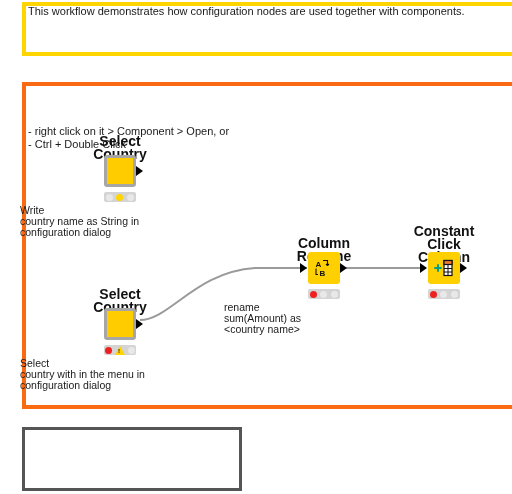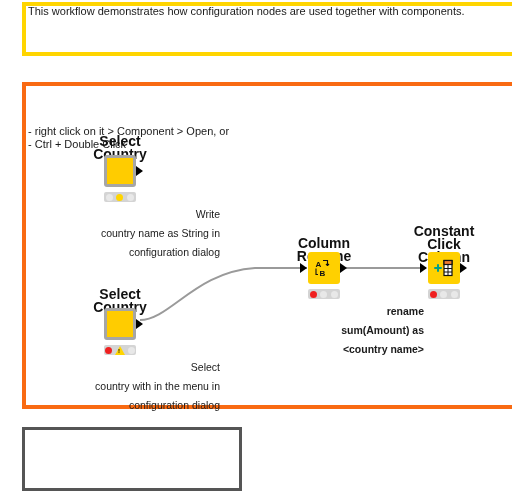--- a/index.html
+++ b/index.html
@@ -117,23 +117,23 @@
     font-weight:bold;
     color:#000;
     line-height:6px;
   }
 
   .node-desc{
     position:absolute;
     left:50%;
     transform:translateX(-50%);
     font-size:10.5px;
-    line-height:19px;
+    line-height:11px;
     color:#1a1a1a;
-    text-align:right;
+    text-align:left;
     white-space:pre-line;
     width:200px;
   }
 
   
   .wires{position:absolute;left:0;top:0;width:512px;height:494px;pointer-events:none;}
 </style>
 </head>
 <body>
 
@@ -198,21 +198,21 @@
         </svg>
       </div>
       <div class="port port-in"></div>
       <div class="port port-out"></div>
     </div>
     <div class="status" style="top:52px;">
       <div class="led red"></div>
       <div class="led grey"></div>
       <div class="led grey"></div>
     </div>
-    <div class="node-desc" style="top:65px;font-weight:bold;">rename
+    <div class="node-desc" style="top:65px;">rename
 sum(Amount) as
 &lt;country name&gt;</div>
   </div>
 
   <div class="node" style="left:424px;top:225px;width:0;">
     <div class="node-title">Constant
 Click Column</div>
     <div class="node-body" style="top:27px;">
       <div class="node-icon icon-plain">
         <svg width="22" height="20" viewBox="0 0 22 20">

